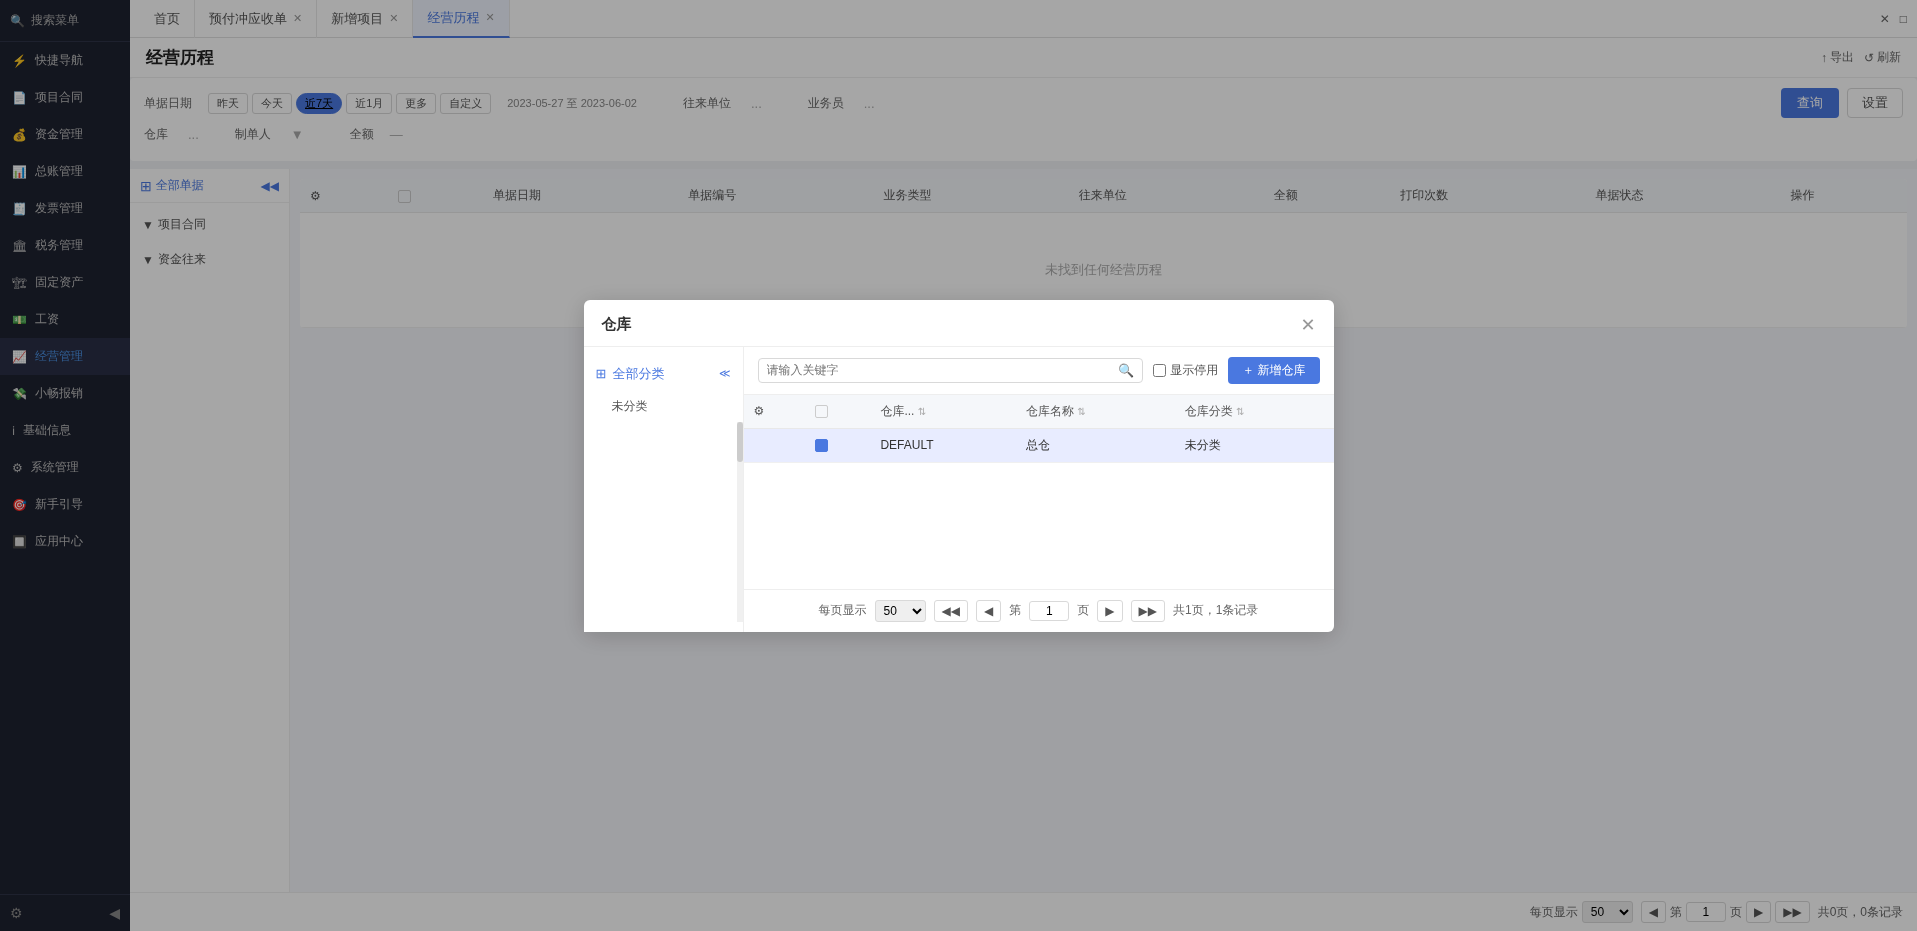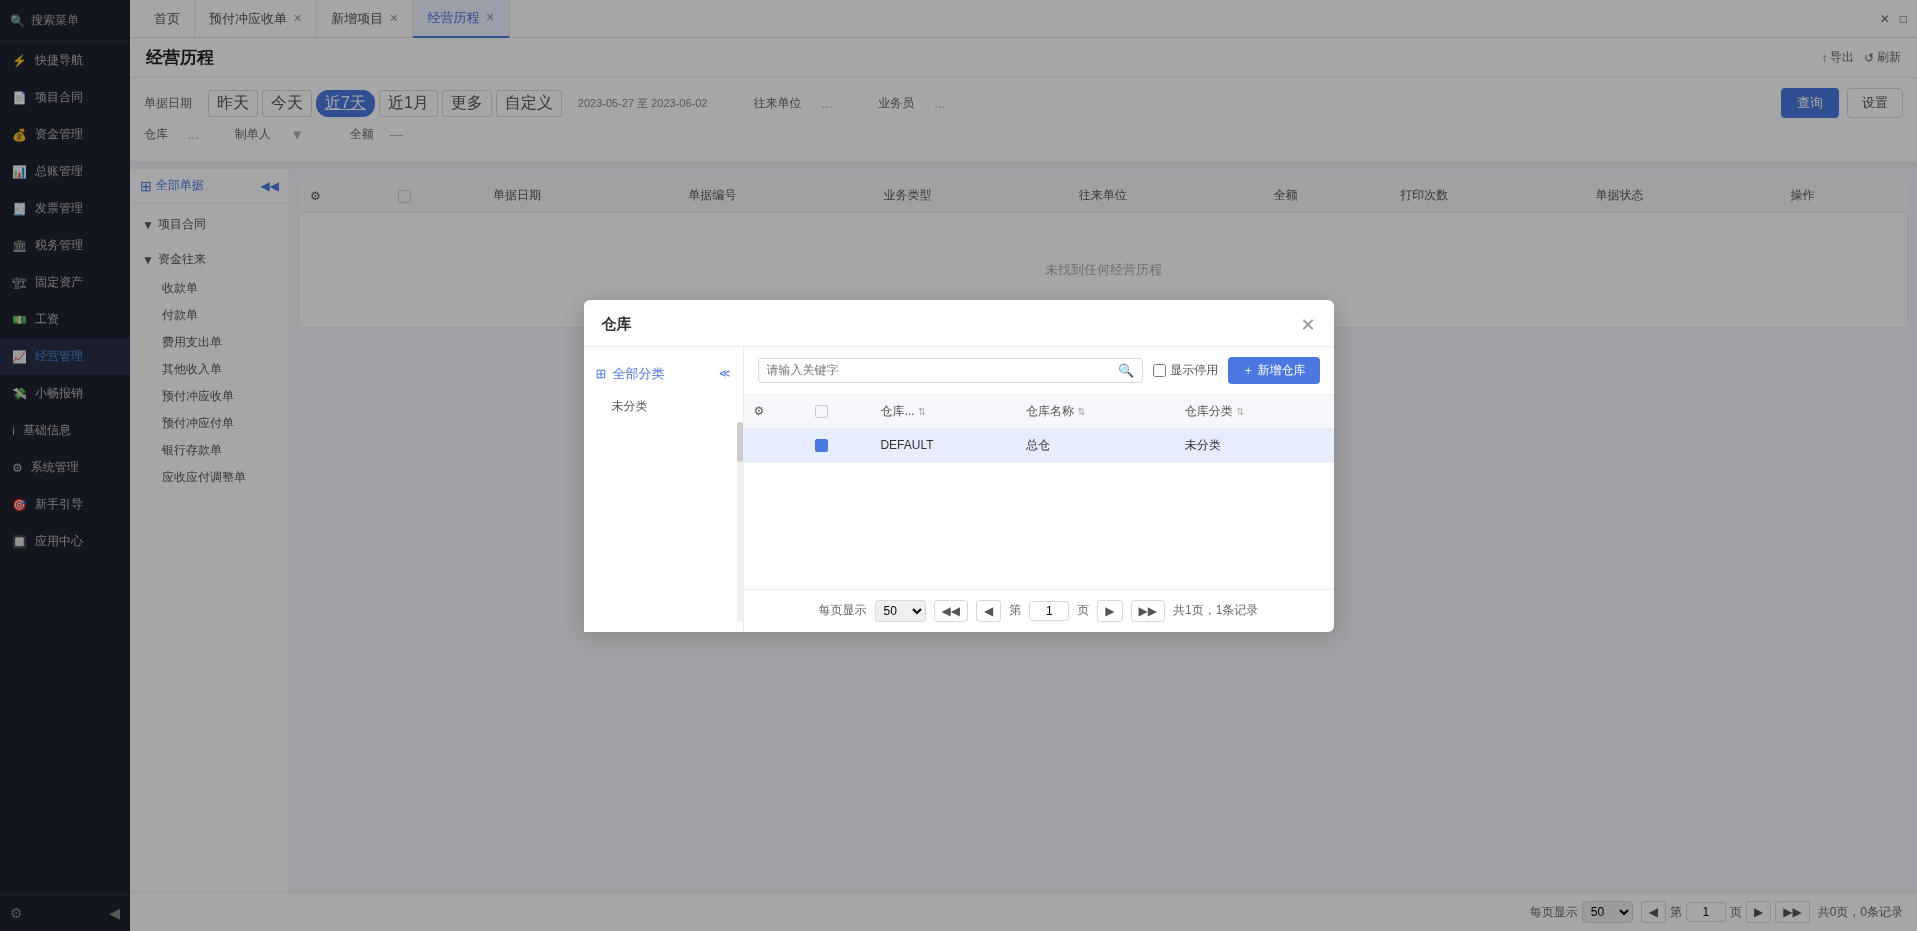--- a/index.html
+++ b/index.html
@@ -25,22 +25,22 @@
     .tab.active { color: #4a78e0; border-bottom: 2px solid #4a78e0; background: #f0f5ff; }
     .tab-close { font-size: 11px; color: #999; cursor: pointer; }
     .tab-actions { margin-left: auto; display: flex; gap: 10px; align-items: center; }
     .tab-action-btn { font-size: 12px; color: #666; cursor: pointer; }
 
     
     .filter-bar { background: #fff; border-radius: 4px; padding: 10px 14px; margin-bottom: 8px; }
     .filter-row { display: flex; align-items: center; gap: 16px; margin-bottom: 8px; flex-wrap: wrap; }
     .filter-label { font-size: 12px; color: #666; white-space: nowrap; }
     .filter-date-btns { display: flex; gap: 4px; align-items: center; }
-    .date-btn { padding: 2px 8px; font-size: 16px; border: 1px solid #d9d9d9; border-radius: 3px; cursor: pointer; color: #555; background: #fff; }
-    .date-btn.active { background: #4a78e0; color: #ffffff; border-color: #4a78e0; border-radius: 12px; text-decoration: underline; }
+    .date-btn { padding: 2px 8px; font-size: 11px; border: 1px solid #d9d9d9; border-radius: 3px; cursor: pointer; color: #555; background: #fff; }
+    .date-btn.active { background: #4a78e0; color: #000000; border-color: #4a78e0; border-radius: 12px; text-decoration: underline; }
     .date-range { font-size: 11px; color: #888; }
     .filter-dots { color: #aaa; cursor: pointer; margin-left: 4px; }
     .btn-primary { background: #4a78e0; color: #fff; border: none; padding: 5px 16px; border-radius: 4px; cursor: pointer; font-size: 13px; }
     .btn-default { background: #fff; color: #555; border: 1px solid #d9d9d9; padding: 5px 14px; border-radius: 4px; cursor: pointer; font-size: 13px; }
     .filter-dash { color: #aaa; }
 
     
     .table-wrapper { background: #fff; border-radius: 4px; overflow: hidden; }
     .table { width: 100%; border-collapse: collapse; font-size: 12px; }
     .table th { background: #f5f7fa; padding: 8px 10px; text-align: left; color: #555; border-bottom: 1px solid #e8e8e8; font-weight: normal; }
@@ -259,30 +259,20 @@
           <span style="margin-left:auto;">◀◀</span>
         </div>
         <div style="padding:6px 0;">
           <div style="display:flex; align-items:center; padding:7px 12px; font-size:12px; color:#555; cursor:pointer; gap:4px;">
             <span>▼</span>
             <span>项目合同</span>
           </div>
           <div style="display:flex; align-items:center; padding:7px 12px; font-size:12px; color:#555; cursor:pointer; gap:4px; margin-top:4px;">
             <span>▼</span>
             <span>资金往来</span>
-          </div>
-          <div style="padding-left:24px; font-size:12px; color:#555;">
-            <div style="padding:5px 8px; cursor:pointer;">收款单</div>
-            <div style="padding:5px 8px; cursor:pointer;">付款单</div>
-            <div style="padding:5px 8px; cursor:pointer;">费用支出单</div>
-            <div style="padding:5px 8px; cursor:pointer;">其他收入单</div>
-            <div style="padding:5px 8px; cursor:pointer;">预付冲应收单</div>
-            <div style="padding:5px 8px; cursor:pointer;">预付冲应付单</div>
-            <div style="padding:5px 8px; cursor:pointer;">银行存款单</div>
-            <div style="padding:5px 8px; cursor:pointer;">应收应付调整单</div>
           </div>
         </div>
       </div>
 
       <div style="flex:1; overflow:auto; padding:10px; position:relative;">
         <div class="watermark">WhAR</div>
         <div class="table-wrapper">
           <table class="table">
             <thead>
               <tr>

